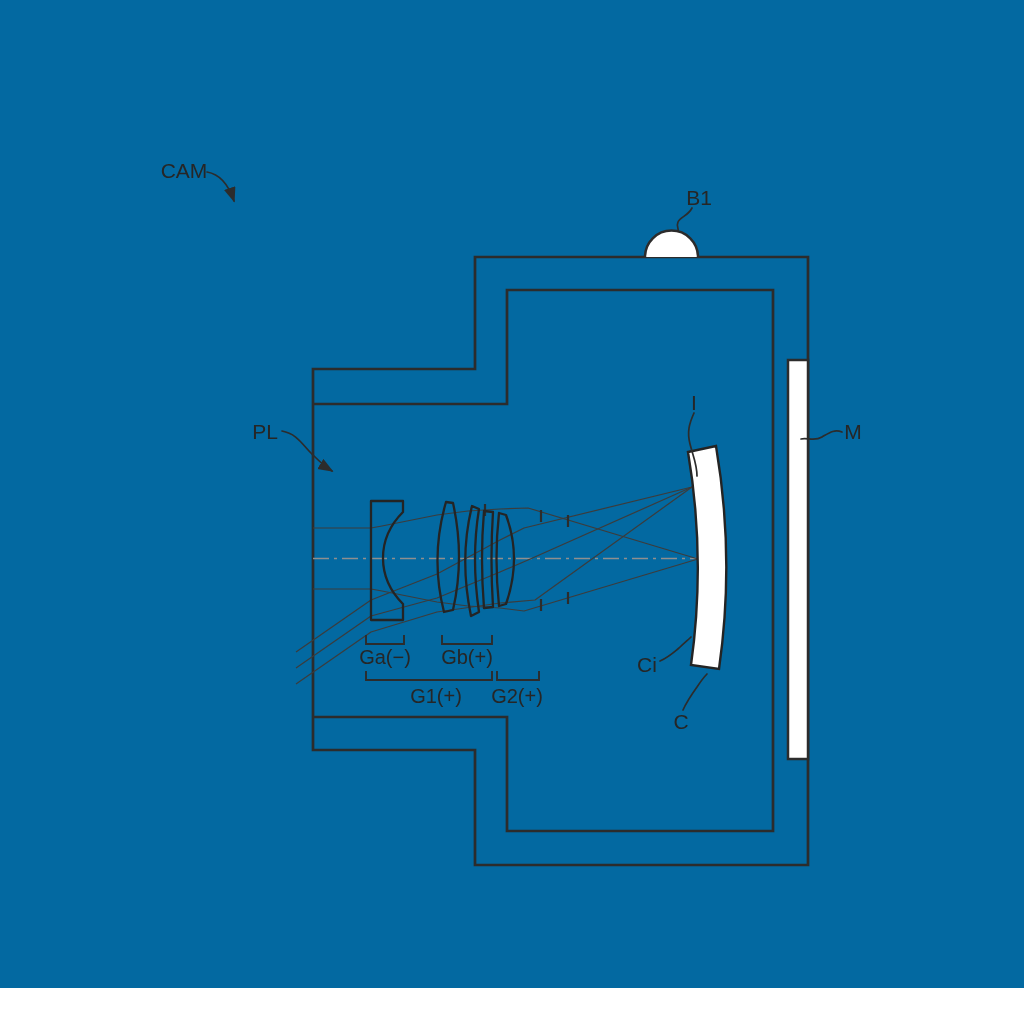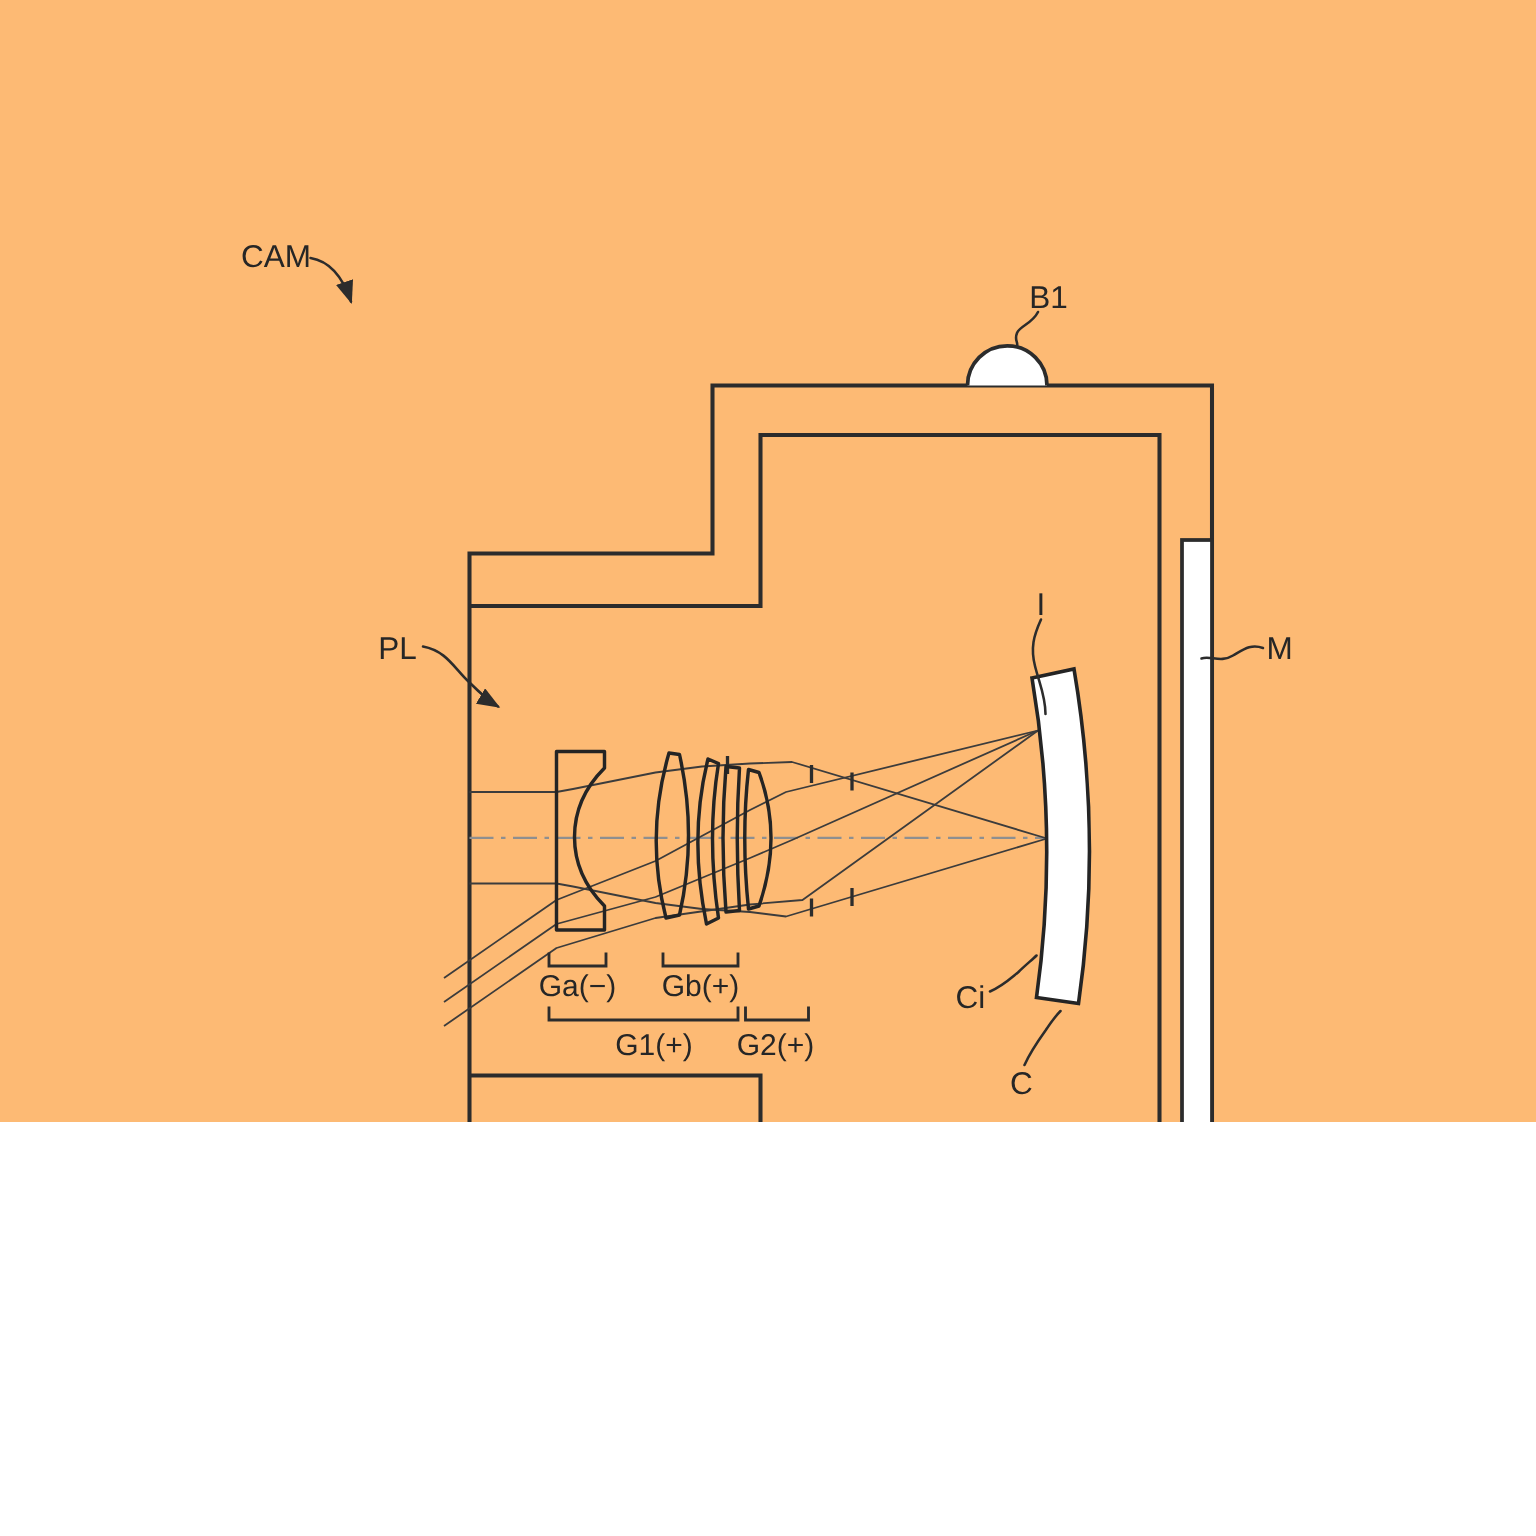--- a/index.html
+++ b/index.html
@@ -1,16 +1,16 @@
 <!DOCTYPE html>
 <html><head>
 <meta charset="utf-8">
 <style>
   html,body{margin:0;padding:0;background:#ffffff;}
-  .page{position:relative;width:1024px;height:748px;background:#fdba74;overflow:hidden;
+  .page{position:relative;width:1024px;height:988px;background:#0369a1;overflow:hidden;
         font-family:"Liberation Sans", sans-serif;}
   svg{position:absolute;left:0;top:0;}
   text{font-family:"Liberation Sans", sans-serif;fill:#262626;}
   .lbl{font-size:21px;}
   .grp{font-size:20px;}
 </style>
 </head>
 <body>
 
 <div class="page">

